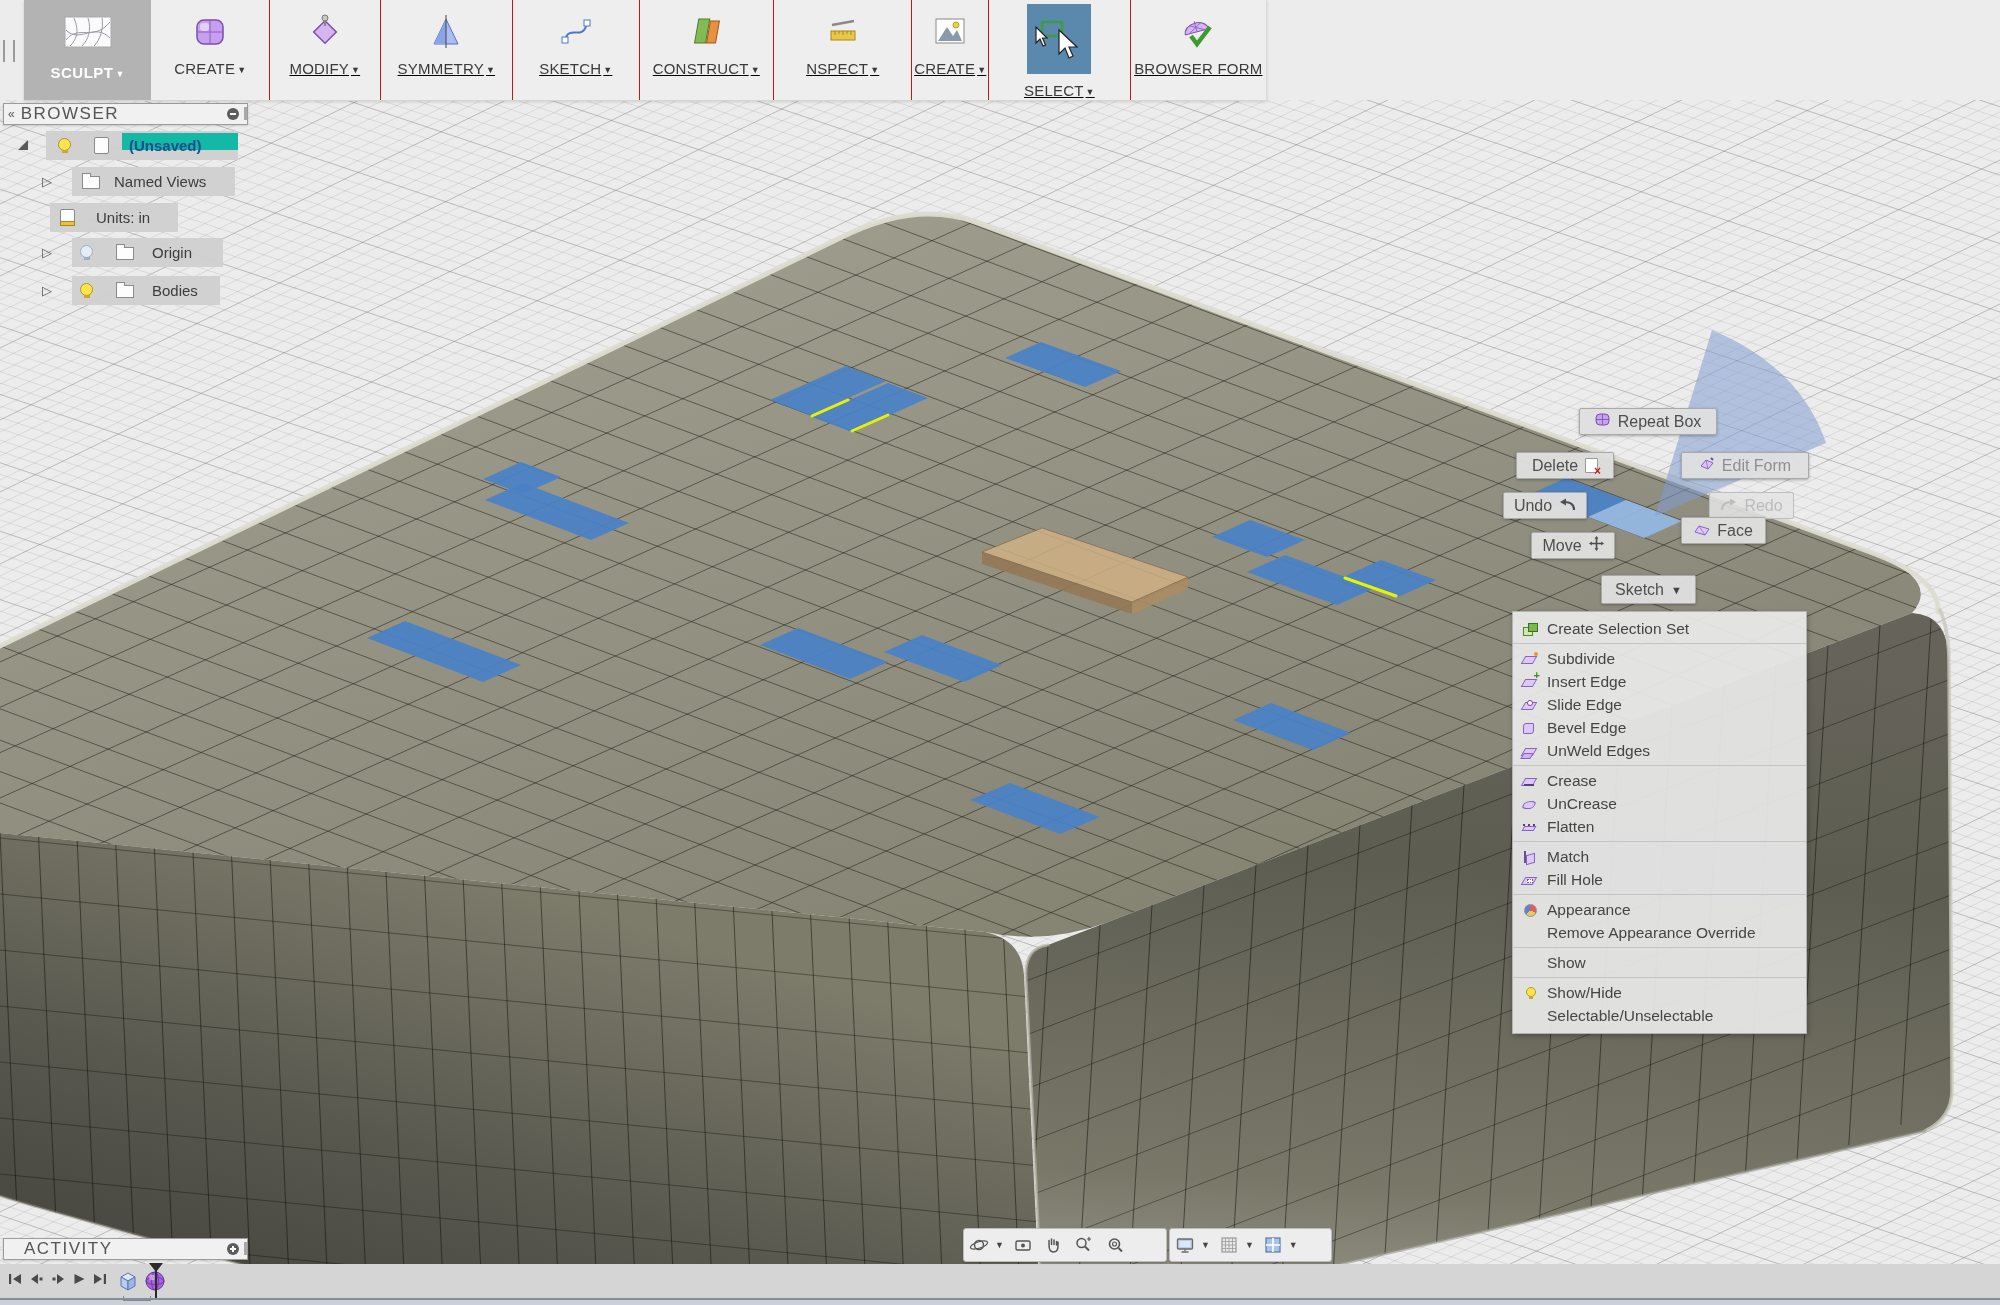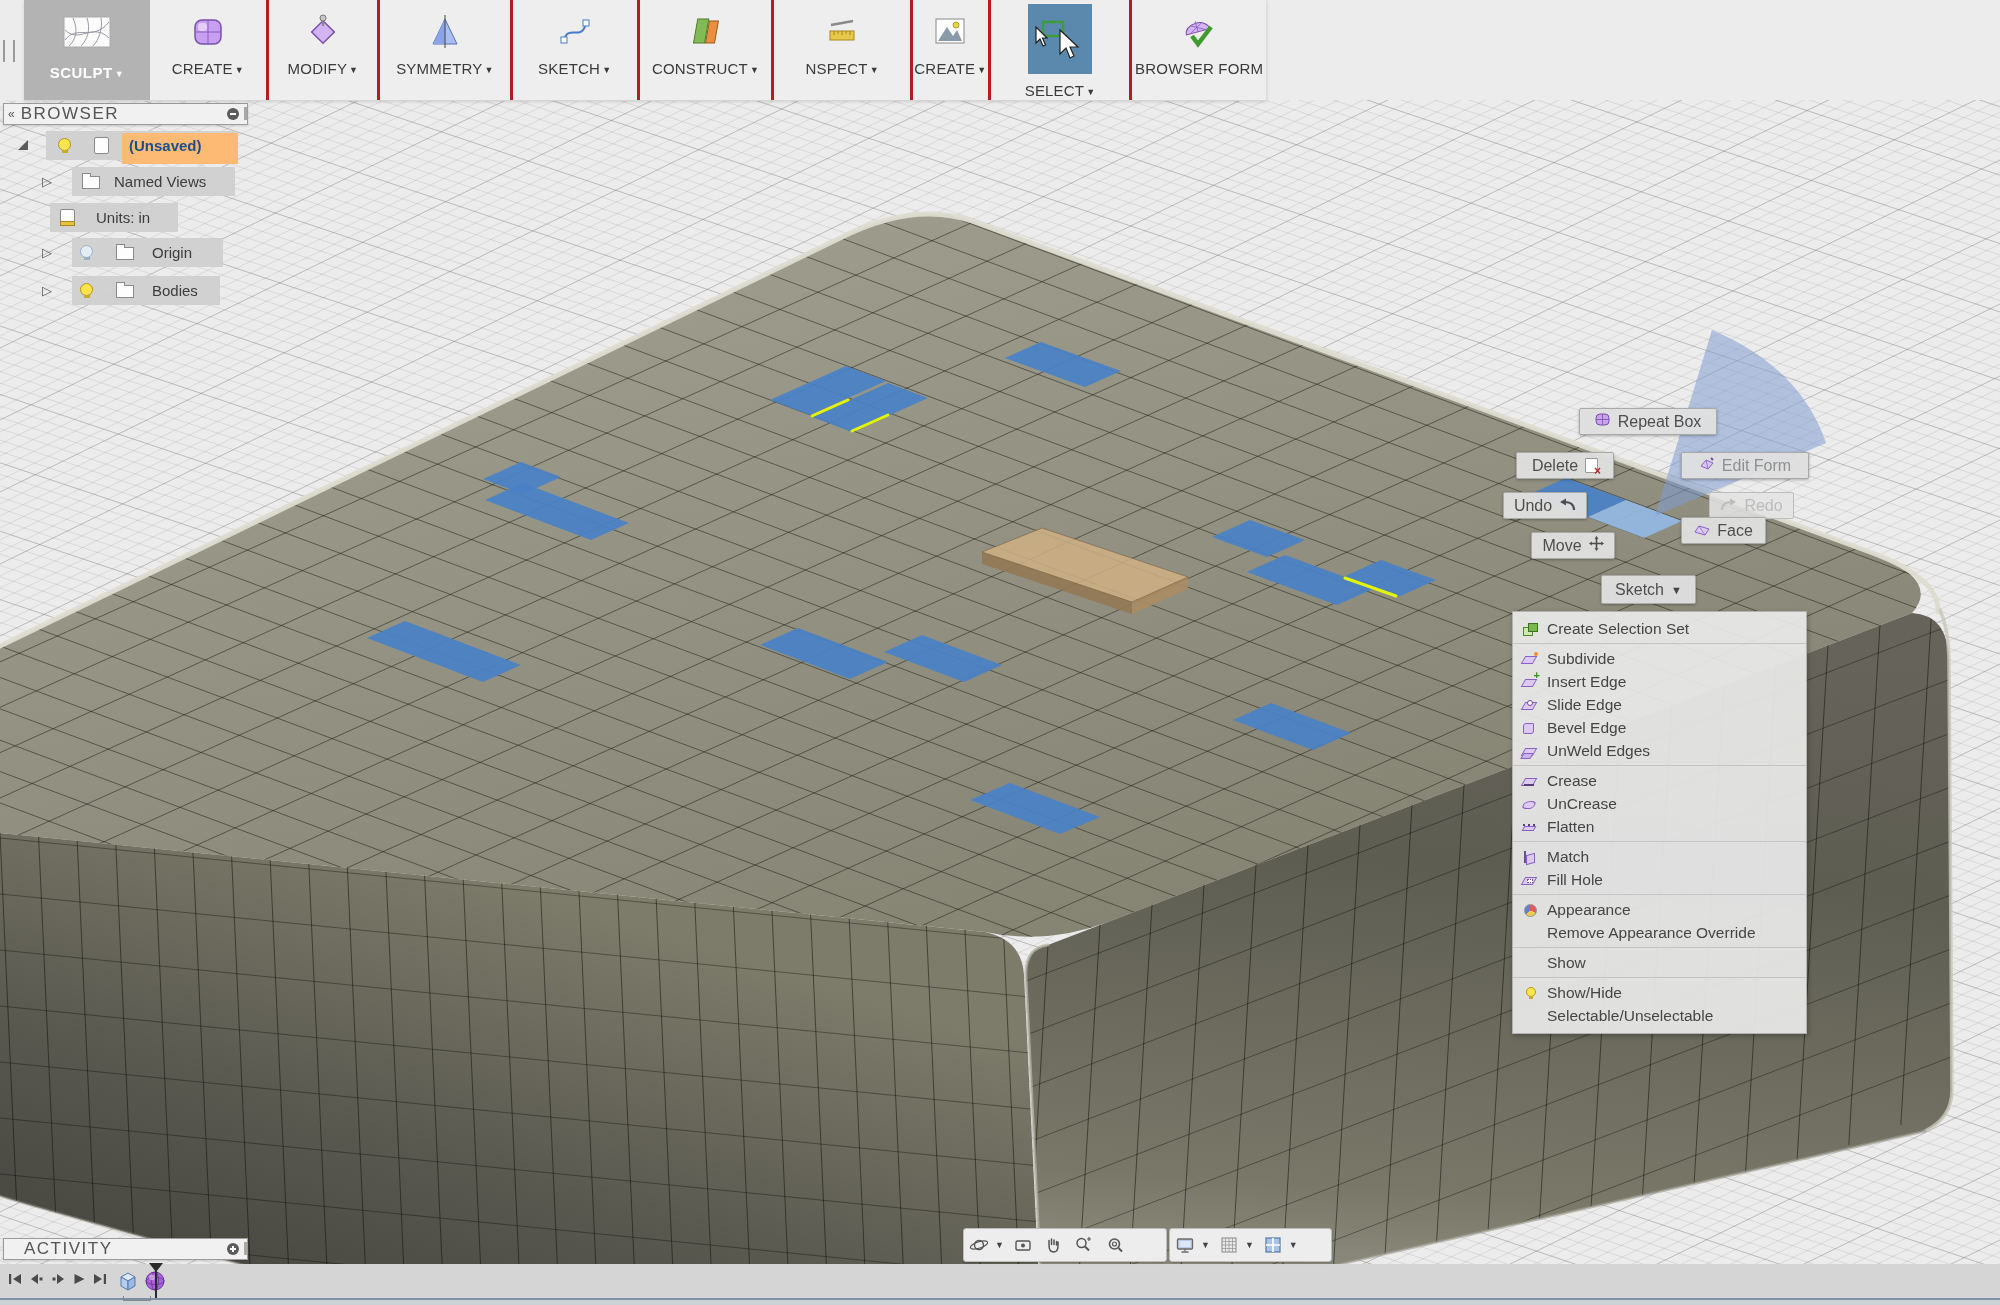--- a/index.html
+++ b/index.html
@@ -15,21 +15,21 @@
            border-bottom:1px solid #d5d5d5;border-right:1px solid #dcdcdc;
            box-shadow:0 1px 3px rgba(0,0,0,.12);display:flex;z-index:30;margin-left:24px;}
   .grip{position:absolute;left:3px;top:40px;width:8px;height:22px;z-index:31;
         border-left:2px solid #9a9a9a;border-right:2px solid #9a9a9a;}
   .sculpt-tab{width:128px;height:100px;background:#b3b3b3;display:flex;flex-direction:column;
               align-items:center;justify-content:flex-start;cursor:default;}
   .sculpt-tab .tb-icon{margin-top:12px;height:40px;}
   .sculpt-label{color:#ffffff;font-weight:bold;font-size:15px;letter-spacing:.5px;margin-top:12px;}
   .sculpt-label .tb-caret{color:#fff;}
   .tb-item{height:100px;display:flex;flex-direction:column;align-items:center;background:#eeeeee;}
-  .tb-item + .tb-item{border-left:3px solid #b91c1c;}
+  .tb-item + .tb-item{border-left:1px solid #b91c1c;text-decoration:underline;}
   .tb-icon{height:46px;margin-top:8px;display:flex;align-items:center;justify-content:center;}
   .tb-label{font-size:15px;color:#3a3a3a;letter-spacing:.2px;margin-top:6px;white-space:nowrap;}
   .tb-caret{font-size:9px;color:#3a3a3a;margin-left:2px;vertical-align:1px;}
   .tb-select .tb-icon{margin-top:4px;height:72px;}
 
   
   .panel-header{position:absolute;height:20px;background:#f1f1f1;border:1px solid #9c9c9c;
                 display:flex;align-items:center;z-index:20;box-shadow:0 1px 2px rgba(0,0,0,.15);}
   .panel-title{font-size:17px;color:#555;letter-spacing:1.5px;margin-left:6px;}
   .chevrons{font-size:12px;color:#555;margin-left:4px;line-height:10px;}
@@ -46,21 +46,21 @@
   .exp-closed{position:absolute;font-size:13px;color:#555;line-height:13px;}
   .bulb{position:absolute;width:11px;height:11px;border-radius:50%;background:#ffe44c;border:1px solid #b0941e;}
   .bulb::after{content:'';position:absolute;left:2.5px;top:11px;width:6px;height:3px;background:#c8aa30;}
   .bulb.off{background:#e4ecf6;border-color:#9ab0c4;}
   .bulb.off::after{background:#9ab0c4;}
   .doc{position:absolute;width:13px;height:15px;background:#fdfdfd;border:1px solid #8a8a8a;border-radius:2px;}
   .doc.units::after{content:'';position:absolute;left:-1px;top:11px;width:13px;height:3px;background:#e8c042;border:1px solid #a8861a;}
   .folder{position:absolute;width:16px;height:11px;background:#fdfdfd;border:1px solid #8a8a8a;margin-top:3px;}
   .folder::before{content:'';position:absolute;top:-4px;left:-1px;width:7px;height:3px;background:#fdfdfd;border:1px solid #8a8a8a;border-bottom:none;}
   .br-label{position:absolute;font-size:15px;color:#3c3c3c;line-height:29px;white-space:nowrap;}
-  .br-hl{position:absolute;background:#fdba74;height:31px;top:2px;}
+  .br-hl{position:absolute;background:#14b8a6;height:17px;top:2px;}
   .br-hl .t{font-size:15px;font-weight:bold;color:#1b4d8f;line-height:25px;margin-left:7px;}
 
   
   .mk-btn{position:absolute;height:27px;background:rgba(223,223,223,.96);border:1px solid #a9a9a9;
           border-radius:2px;box-shadow:0 1px 3px rgba(0,0,0,.28);display:flex;align-items:center;
           justify-content:center;gap:7px;font-size:16px;color:#4e4e4e;z-index:25;padding:0 8px;box-sizing:border-box;}
   .mk-btn.muted{color:#8f8f8f;}
   .mk-btn.disabled{color:#bcbcbc;border-color:#bdbdbd;background:rgba(228,228,228,.88);box-shadow:none;}
   .mk-caret{font-size:11px;color:#444;}
 

